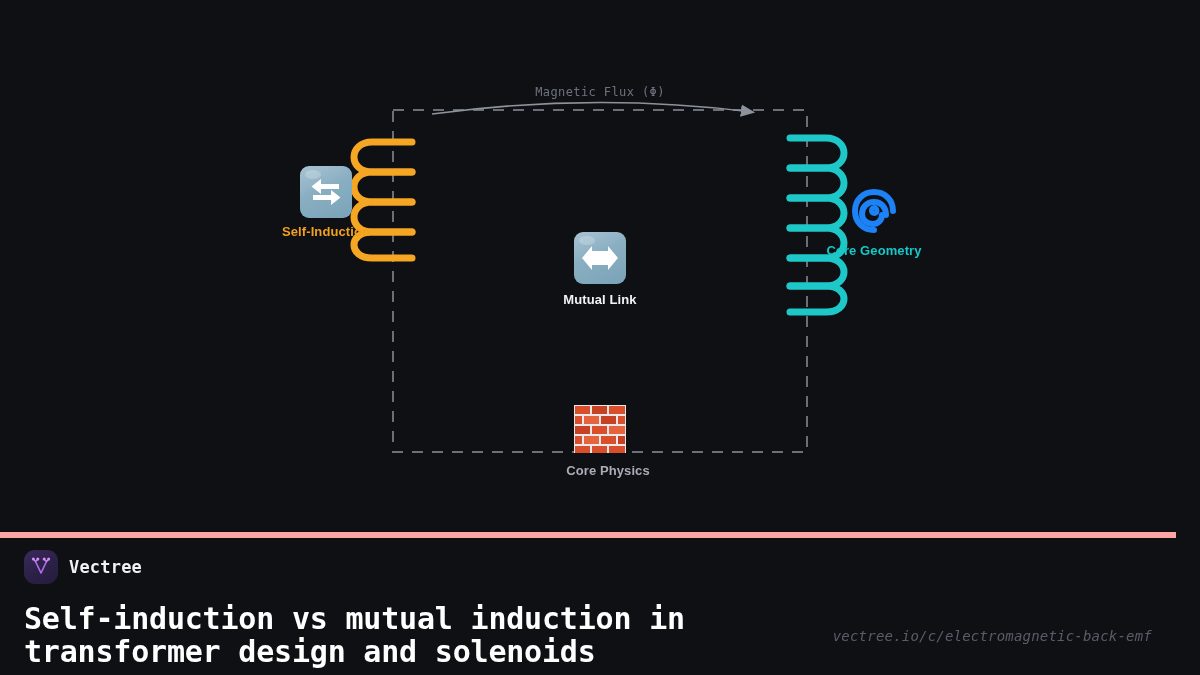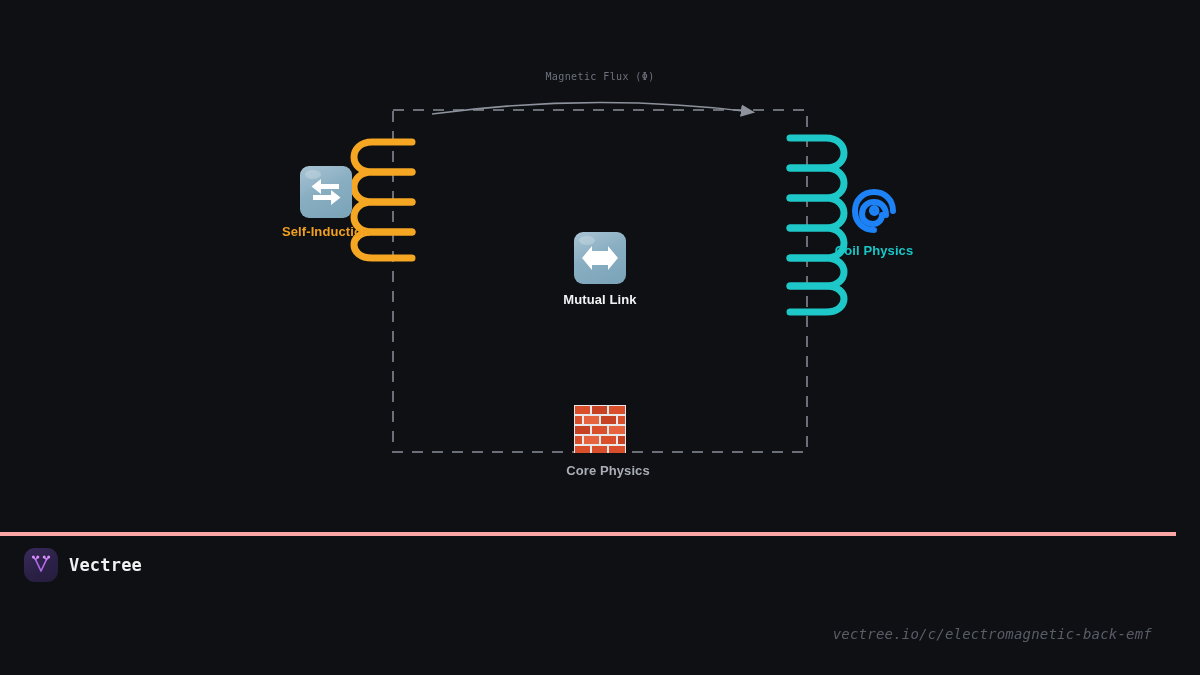--- a/index.html
+++ b/index.html
@@ -67,35 +67,35 @@
   .emoji-glyph {
     width:52px; height:52px;
     display:flex; align-items:center; justify-content:center;
     font-family:"DejaVu Sans", sans-serif;
     font-size:46px; line-height:1;
   }
 
   
   #flux-caption {
     position:absolute;
-    left:0; top:71px;
+    left:0; top:85px;
     width:1200px;
     text-align:center;
     color:#6d727e;
     font-family:"DejaVu Sans Mono", monospace;
-    font-size:10px;
+    font-size:12px;
     letter-spacing:0.4px;
   }
 
   
   #footer {
     position:absolute;
     left:0; top:532px;
     width:1176px; height:143px;
-    border-top:4px solid #fca5a5;
+    border-top:6px solid #fca5a5;
     background:#0f1014;
   }
   #brand-row {
     position:absolute; left:24px; top:12px;
     display:flex; align-items:center; gap:11px;
   }
   #brand-logo {
     width:34px; height:34px;
     border-radius:11px;
     background:linear-gradient(150deg,#3a2a5c 0%,#2b2147 55%,#241c3c 100%);
@@ -185,21 +185,21 @@
   </div>
 
   <div class="node" id="node-coil-geometry">
     <div class="emoji-glyph">
       <svg width="52" height="52" viewBox="0 0 52 52" aria-hidden="true">
         <path d="M26 45 C15 45 7 37 7 26 C7 15 15 7 26 7 C37 7 45 15 45 26" fill="none" stroke="#1d82f5" stroke-width="6" stroke-linecap="round"></path>
         <path d="M38 30 C38 22 33 17 26 17 C19 17 14 22 14 29 C14 35 19 39 25 39 C30 39 34 35 34 30" fill="none" stroke="#1d82f5" stroke-width="6" stroke-linecap="round"></path>
         <path d="M29 26 C29 23 27 22 25 23 C23 24 23 27 25 28 C27 29 29 28 29 26" fill="none" stroke="#1d82f5" stroke-width="5" stroke-linecap="round"></path>
       </svg>
     </div>
-    <div class="node-label">Coil Physics</div>
+    <div class="node-label">Core Geometry</div>
   </div>
 
   <div class="node" id="node-core-physics">
     <div class="emoji-glyph">
       <svg width="52" height="52" viewBox="0 0 52 52" aria-hidden="true">
         <rect x="0" y="2" width="52" height="48" fill="#e8e8ea"></rect>
         <g fill="#d94f2b">
           <rect x="1" y="3" width="15" height="8"></rect>
           <rect x="18" y="3" width="15" height="8"></rect>
           <rect x="35" y="3" width="16" height="8"></rect>
@@ -244,15 +244,16 @@
         <path d="M5.5 5.5 L3.6 3.4 M5.5 5.5 L7.6 3.4 M16.5 5.5 L14.4 3.4 M16.5 5.5 L18.5 3.4" fill="none" stroke="#c77ef2" stroke-width="1.4" stroke-linecap="round"></path>
         <circle cx="3.4" cy="3.0" r="1.5" fill="#d78ffc"></circle>
         <circle cx="7.8" cy="3.0" r="1.5" fill="#d78ffc"></circle>
         <circle cx="14.2" cy="3.0" r="1.5" fill="#d78ffc"></circle>
         <circle cx="18.6" cy="3.0" r="1.5" fill="#d78ffc"></circle>
       </svg>
     </div>
     <div id="brand-name">Vectree</div>
   </div>
 
+  <div id="headline">Self-induction vs mutual induction in transformer design and solenoids</div>
 
   <div id="footer-url">vectree.io/c/electromagnetic-back-emf</div>
 </div>
 
 </body></html>

